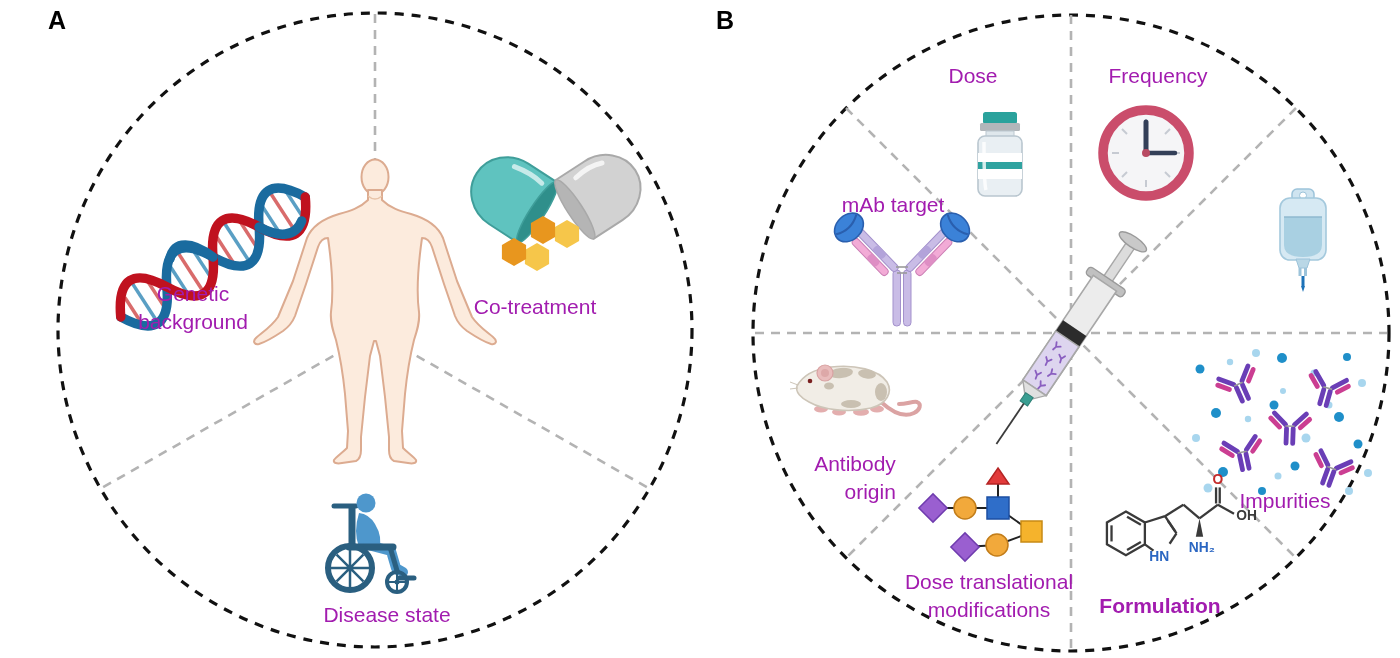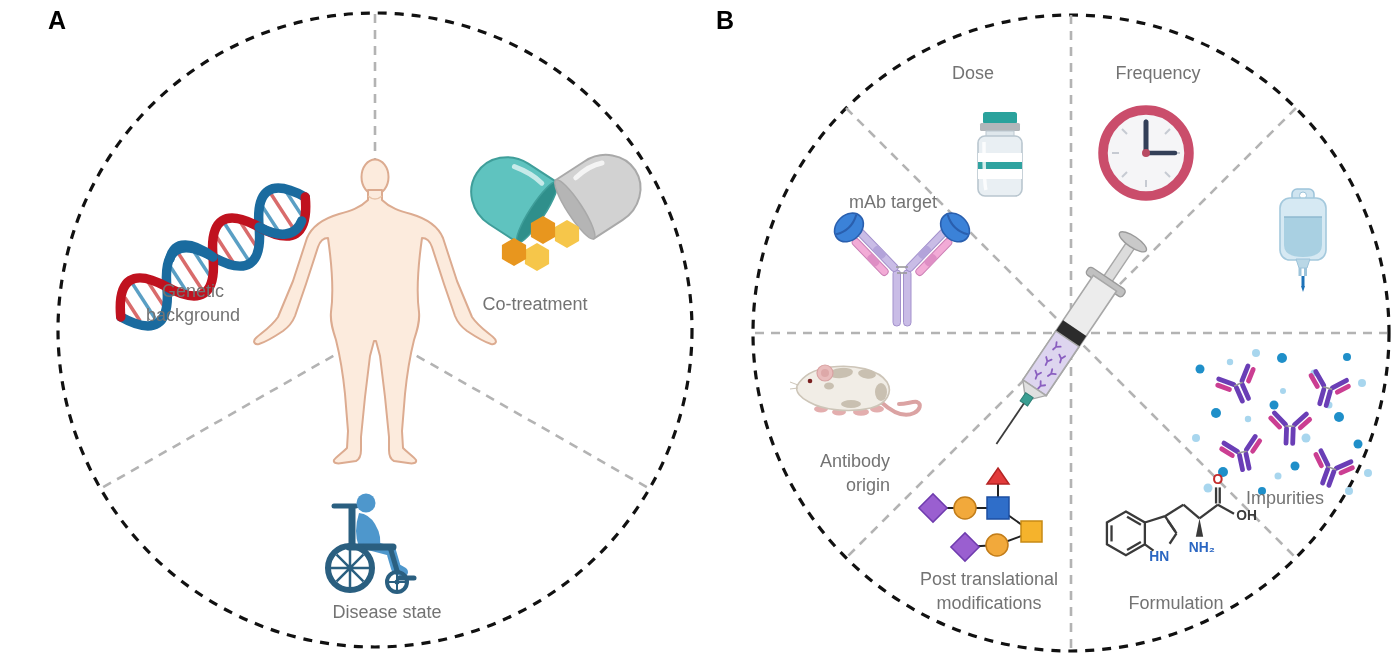--- a/index.html
+++ b/index.html
@@ -5,21 +5,21 @@
   html,body{margin:0;padding:0;}
   body{
     width:1400px;height:658px;position:relative;background:#ffffff;
     font-family:"Liberation Sans","DejaVu Sans",sans-serif;overflow:hidden;
   }
   .panel{position:absolute;top:0;width:700px;height:658px;}
   #panel-a{left:0;}
   #panel-b{left:700px;}
   .panel-letter{position:absolute;font-size:25px;font-weight:700;color:#000;z-index:5;}
   .label{
-    position:absolute;transform:translateX(-50%);font-size:18px;color:#737373;
+    position:absolute;transform:translateX(-50%);font-size:21px;color:#a21caf;
     text-align:center;line-height:1.32;white-space:nowrap;z-index:4;
   }
   svg{position:absolute;left:0;top:0;}
 </style>
 </head>
 <body>
 
 <div class="panel" id="panel-a">
   <div class="panel-letter" style="left:48px;top:6px;">A</div>
 
@@ -343,17 +343,17 @@
 
   <div class="label" style="left:273px;top:62px;">Dose</div>
   <div class="label" style="left:458px;top:62px;">Frequency</div>
   <div class="label" style="left:158px;top:191px;margin-left:35px;">mAb target</div>
   <div class="label" style="left:585px;top:487px;">Impurities</div>
   <div class="label" style="left:155px;top:450px;text-align:right;">
     <div>Antibody</div>
     <div>origin</div>
   </div>
   <div class="label" style="left:289px;top:568px;">
-    <div>Post translational</div>
+    <div>Dose translational</div>
     <div>modifications</div>
   </div>
-  <div class="label" style="left:476px;top:592px;">Formulation</div>
+  <div class="label" style="left:460px;top:592px;font-weight:bold;">Formulation</div>
 </div>
 
 </body></html>

